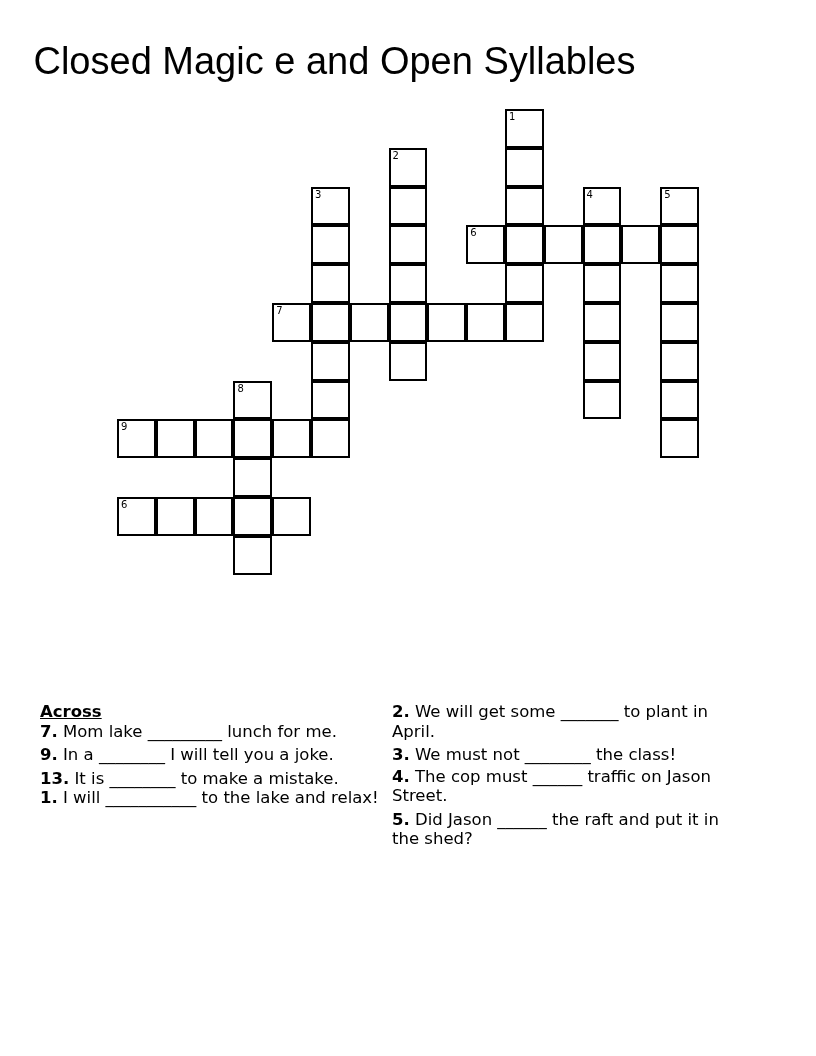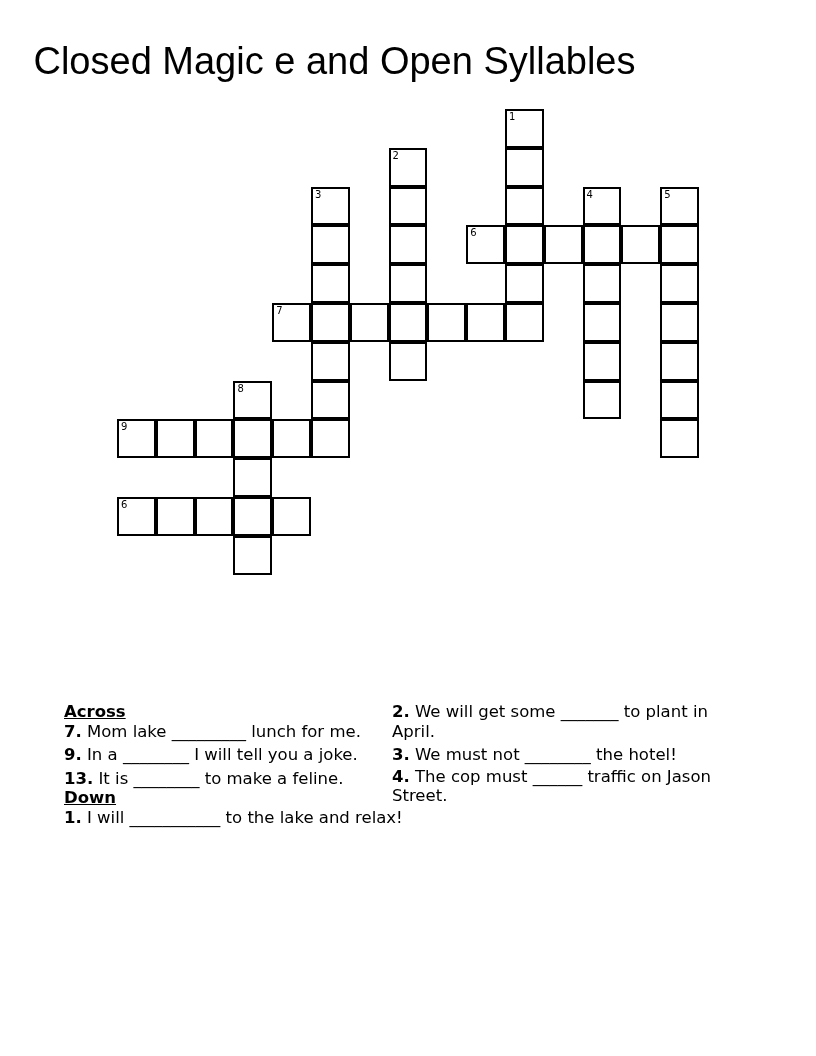--- a/index.html
+++ b/index.html
@@ -2,21 +2,21 @@
 <html><head>
 <meta charset="utf-8">
 <style>
   html, body { margin:0; padding:0; background:#fff; }
   body { width:816px; height:1056px; position:relative; font-family:"DejaVu Sans", sans-serif; color:#000; overflow:hidden; }
   .title { position:absolute; left:0; top:40px; width:669px; text-align:center; font-size:38px; font-family:Liberation Sans, sans-serif; letter-spacing:0px; }
   .grid { position:absolute; left:0; top:0; width:816px; height:600px; }
   .cell { position:absolute; width:38.8px; height:38.8px; box-sizing:border-box; border:2px solid #000; background:#fff; margin-left:-1px; margin-top:-1px; }
   .num { position:absolute; left:2px; top:0px; font-size:10px; line-height:11px; font-family:"DejaVu Sans", sans-serif; }
   .clues { position:absolute; top:702px; font-size:16.5px; line-height:19.5px; }
-  .clues.left { left:64px; width:350px; }
+  .clues.left { left:40px; width:350px; }
   .clues.right { left:392px; width:340px; }
   .heading { font-weight:bold; text-decoration:underline; }
   .clue { margin-bottom:4px; }
   .clue b { font-weight:bold; }
 </style>
 </head>
 <body>
 
 <div class="title">Closed Magic e and Open Syllables</div>
 
@@ -92,22 +92,22 @@
     </div>
     <div class="cell" style="left: 156.8px; top: 498px;"></div>
     <div class="cell" style="left: 195.6px; top: 498px;"></div>
     <div class="cell" style="left: 273.2px; top: 498px;"></div>
   </div>
 
 <div class="clues left">
   <div class="heading">Across</div>
   <div class="clue"><b>7.</b><span> Mom lake _________ lunch for me.</span></div>
   <div class="clue"><b>9.</b><span> In a ________ I will tell you a joke.</span></div>
-  <div class="clue" style="margin-bottom:0"><b>13.</b><span> It is ________ to make a feline.</span></div>
-  <div class="heading">Down</div>
+  <div class="clue" style="margin-bottom:0"><b>13.</b><span> It is ________ to make a mistake.</span></div>
   <div class="clue"><b>1.</b><span> I will ___________ to the lake and relax!</span></div>
 </div>
 
 <div class="clues right">
   <div class="clue"><b>2.</b><span> We will get some _______ to plant in April.</span></div>
-  <div class="clue" style="margin-bottom:2px"><b>3.</b><span> We must not ________ the hotel!</span></div>
+  <div class="clue" style="margin-bottom:2px"><b>3.</b><span> We must not ________ the class!</span></div>
   <div class="clue"><b>4.</b><span> The cop must ______ traffic on Jason Street.</span></div>
+  <div class="clue"><b>5.</b><span> Did Jason ______ the raft and put it in the shed?</span></div>
 </div>
 
 </body></html>

